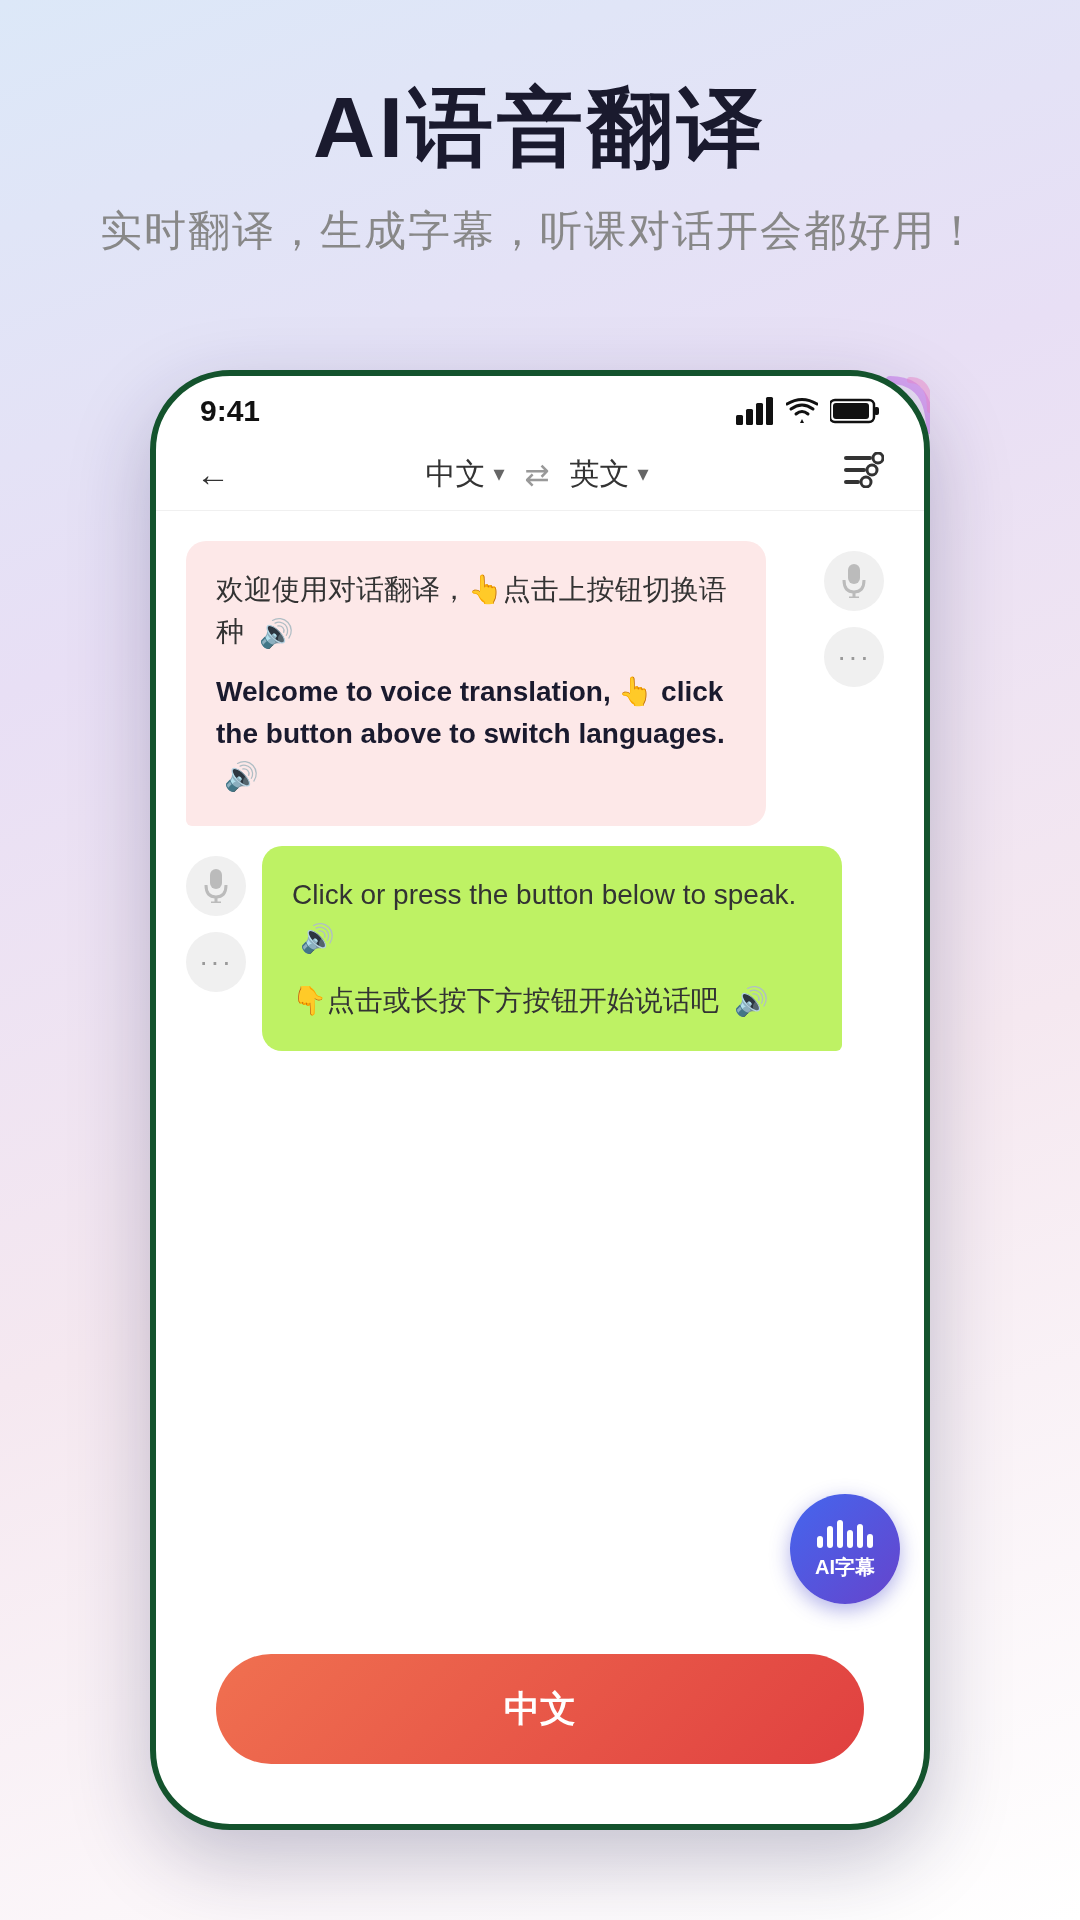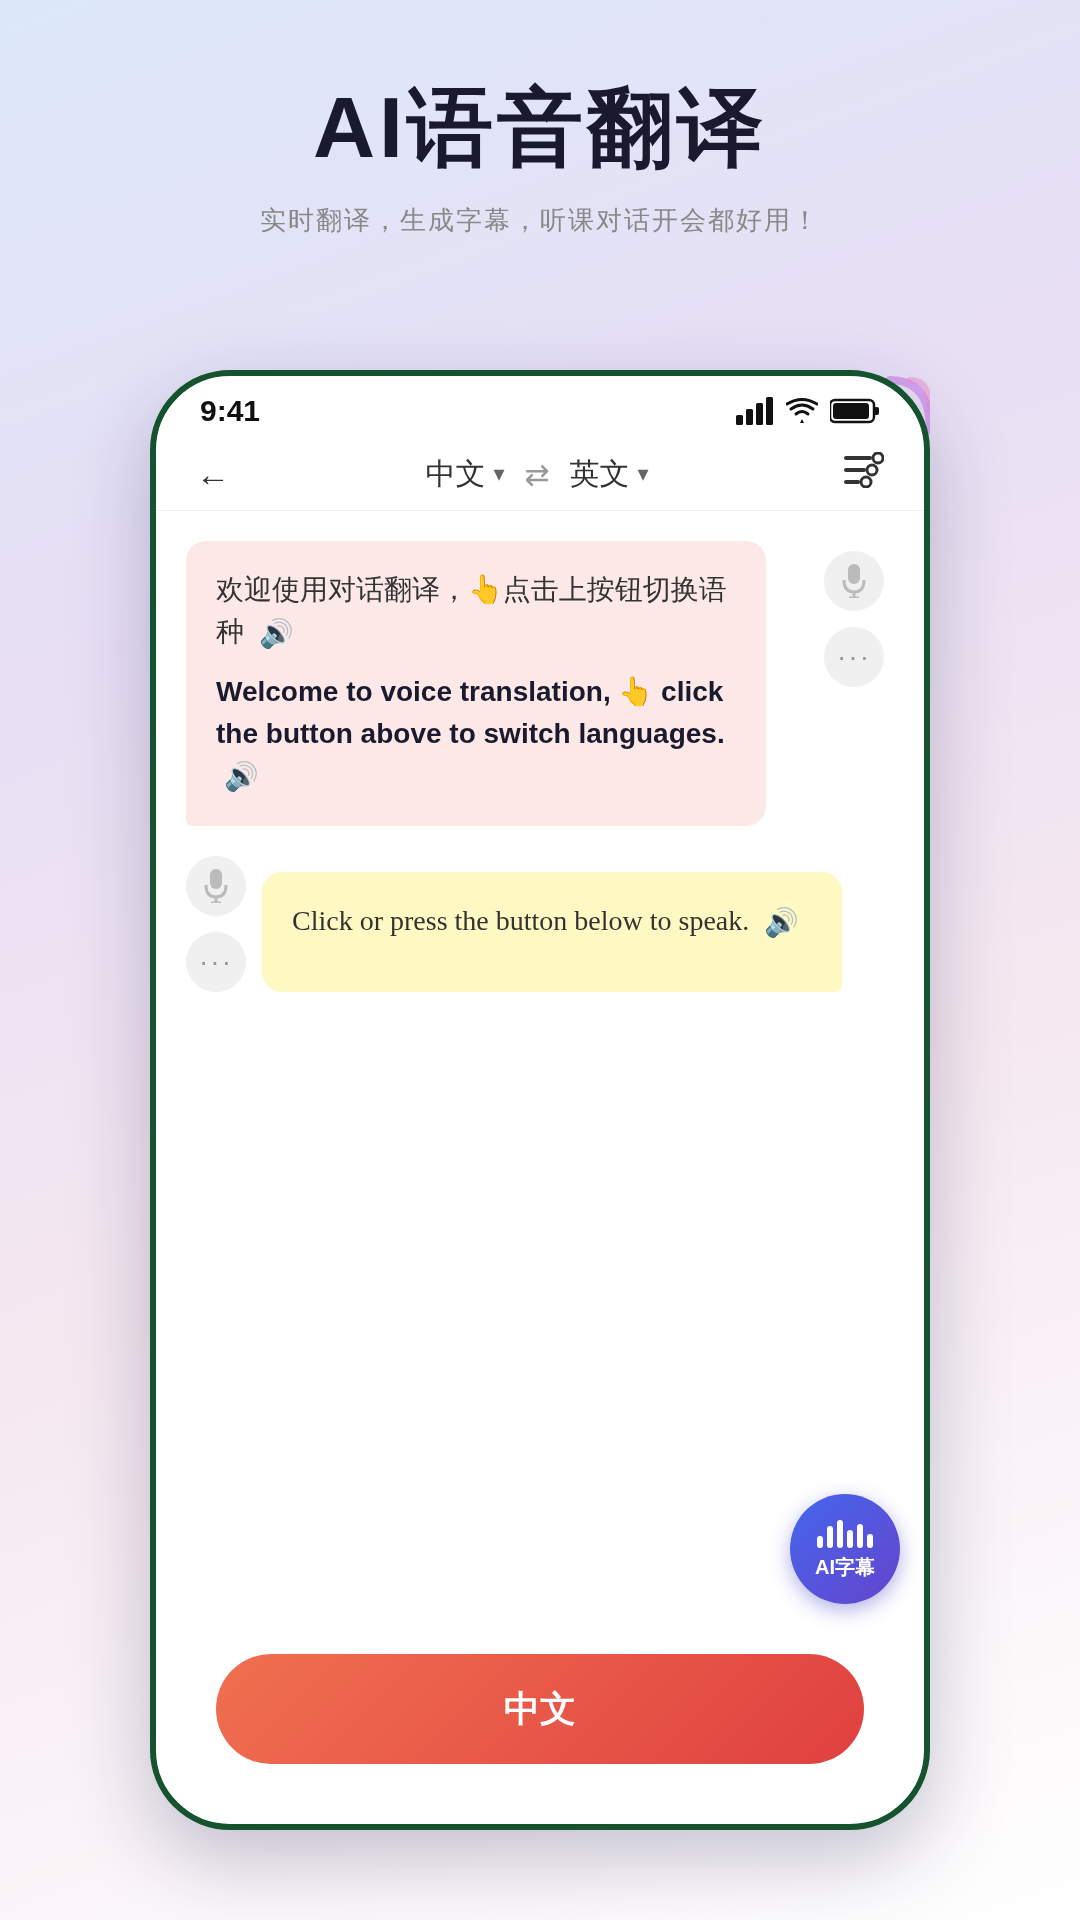--- a/index.html
+++ b/index.html
@@ -23,21 +23,21 @@
 
     .main-title {
       font-size: 86px;
       font-weight: 900;
       color: #1a1a2e;
       letter-spacing: 4px;
       line-height: 1.1;
     }
 
     .sub-title {
-      font-size: 26px;
+      font-size: 42px;
       color: #888;
       margin-top: 28px;
       letter-spacing: 2px;
     }
 
     
     .phone-wrapper {
       position: absolute;
       top: 370px;
       left: 50%;
@@ -192,27 +192,26 @@
     }
 
     .bubble-left-side {
       display: flex;
       flex-direction: column;
       gap: 16px;
       margin-top: 10px;
     }
 
     .bubble-right {
-      background: #fef9c3;
+      background: #bef264;
       border-radius: 20px 20px 6px 20px;
       padding: 28px 30px;
       max-width: 580px;
       align-self: flex-end;
       flex: 1;
-      font-family: Liberation Serif, serif;
     }
 
     .bubble-text-blue-en {
       font-size: 28px;
       color: #333;
       line-height: 1.5;
       margin-bottom: 20px;
     }
 
     .bubble-text-blue-cn {
@@ -432,20 +431,24 @@
           <div class="icon-btn">
             <span style="font-size:28px; color:#999; letter-spacing:2px;">···</span>
           </div>
         </div>
 
         <div class="bubble-right">
           <div class="bubble-text-blue-en">
             Click or press the button below to speak.
             <span class="sound-icon-blue">🔊</span>
           </div>
+          <div class="bubble-text-blue-cn">
+            👇点击或长按下方按钮开始说话吧
+            <span class="sound-icon-blue">🔊</span>
+          </div>
         </div>
       </div>
 
     </div>
 
     <div class="ai-caption-btn">
       <div class="ai-caption-waveform">
         <div class="wave-bar" style="height: 12px;"></div>
         <div class="wave-bar" style="height: 22px;"></div>
         <div class="wave-bar" style="height: 28px;"></div>

